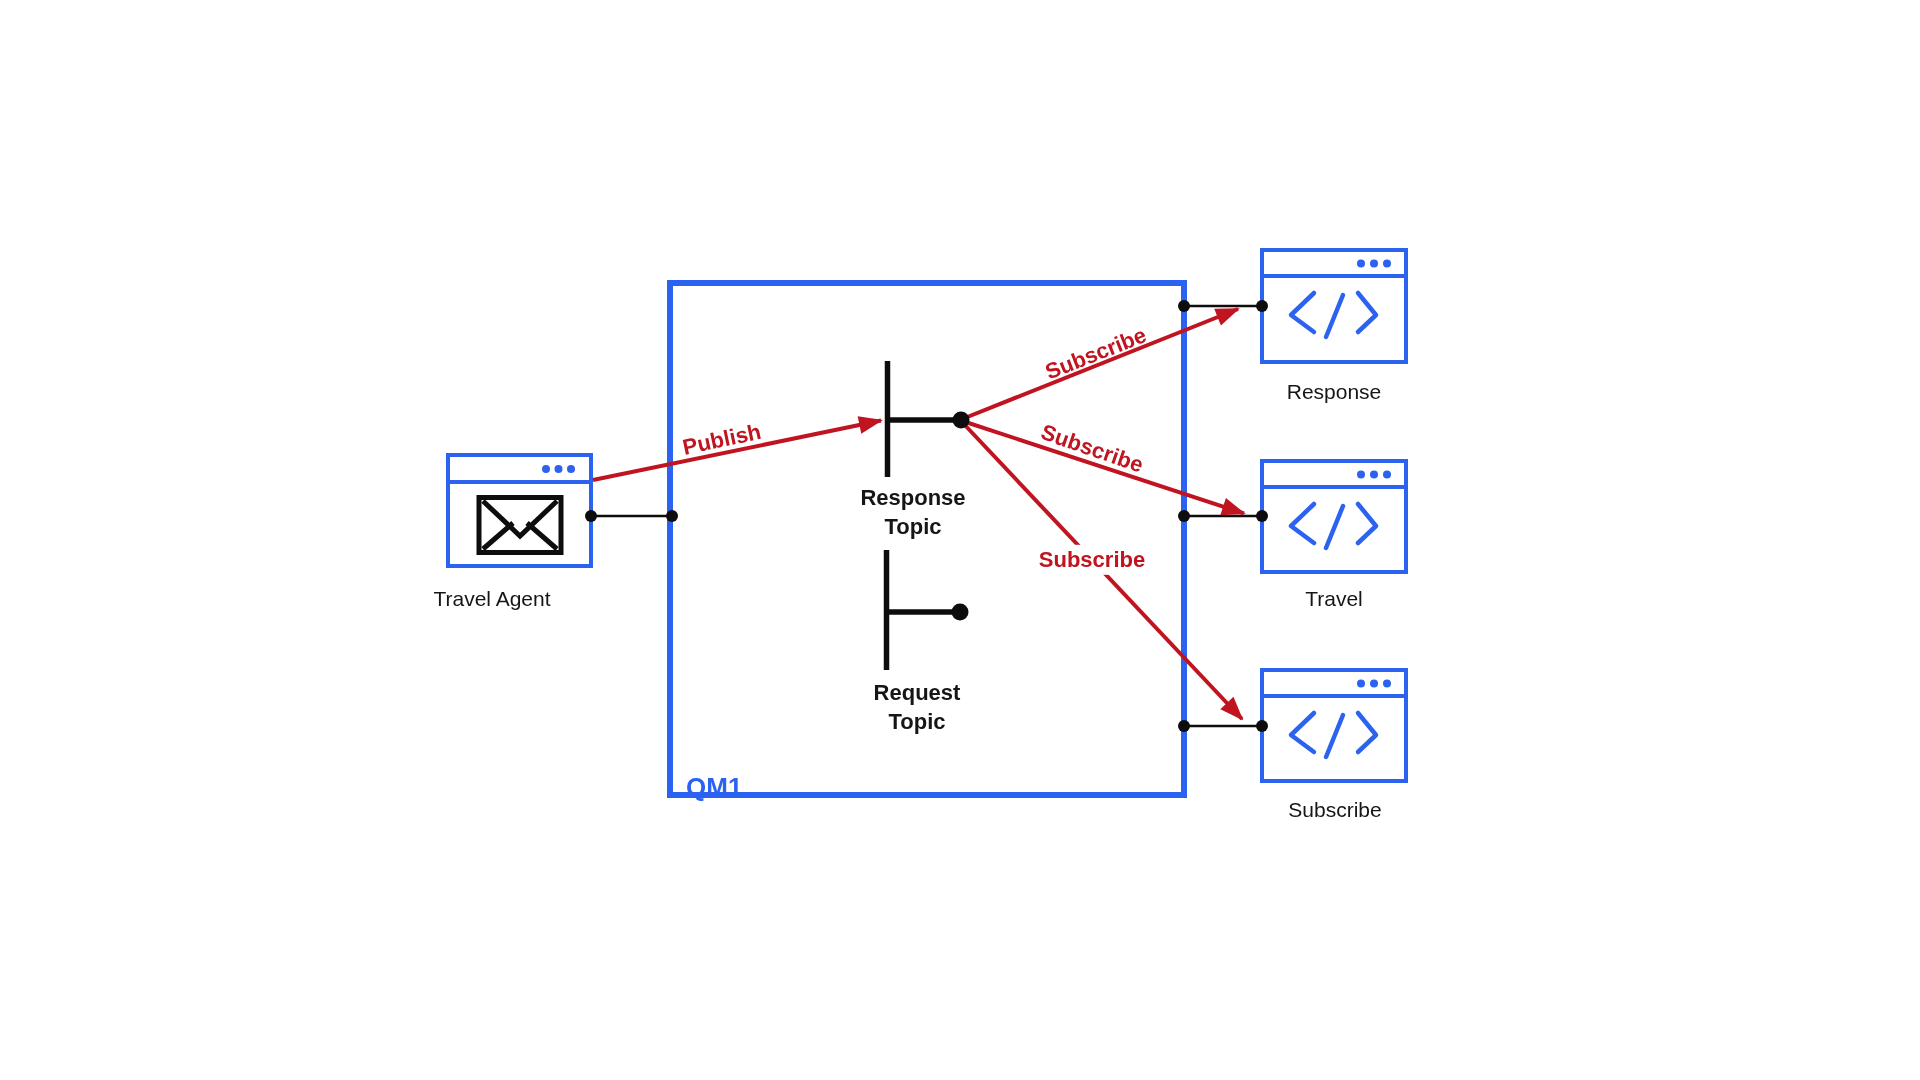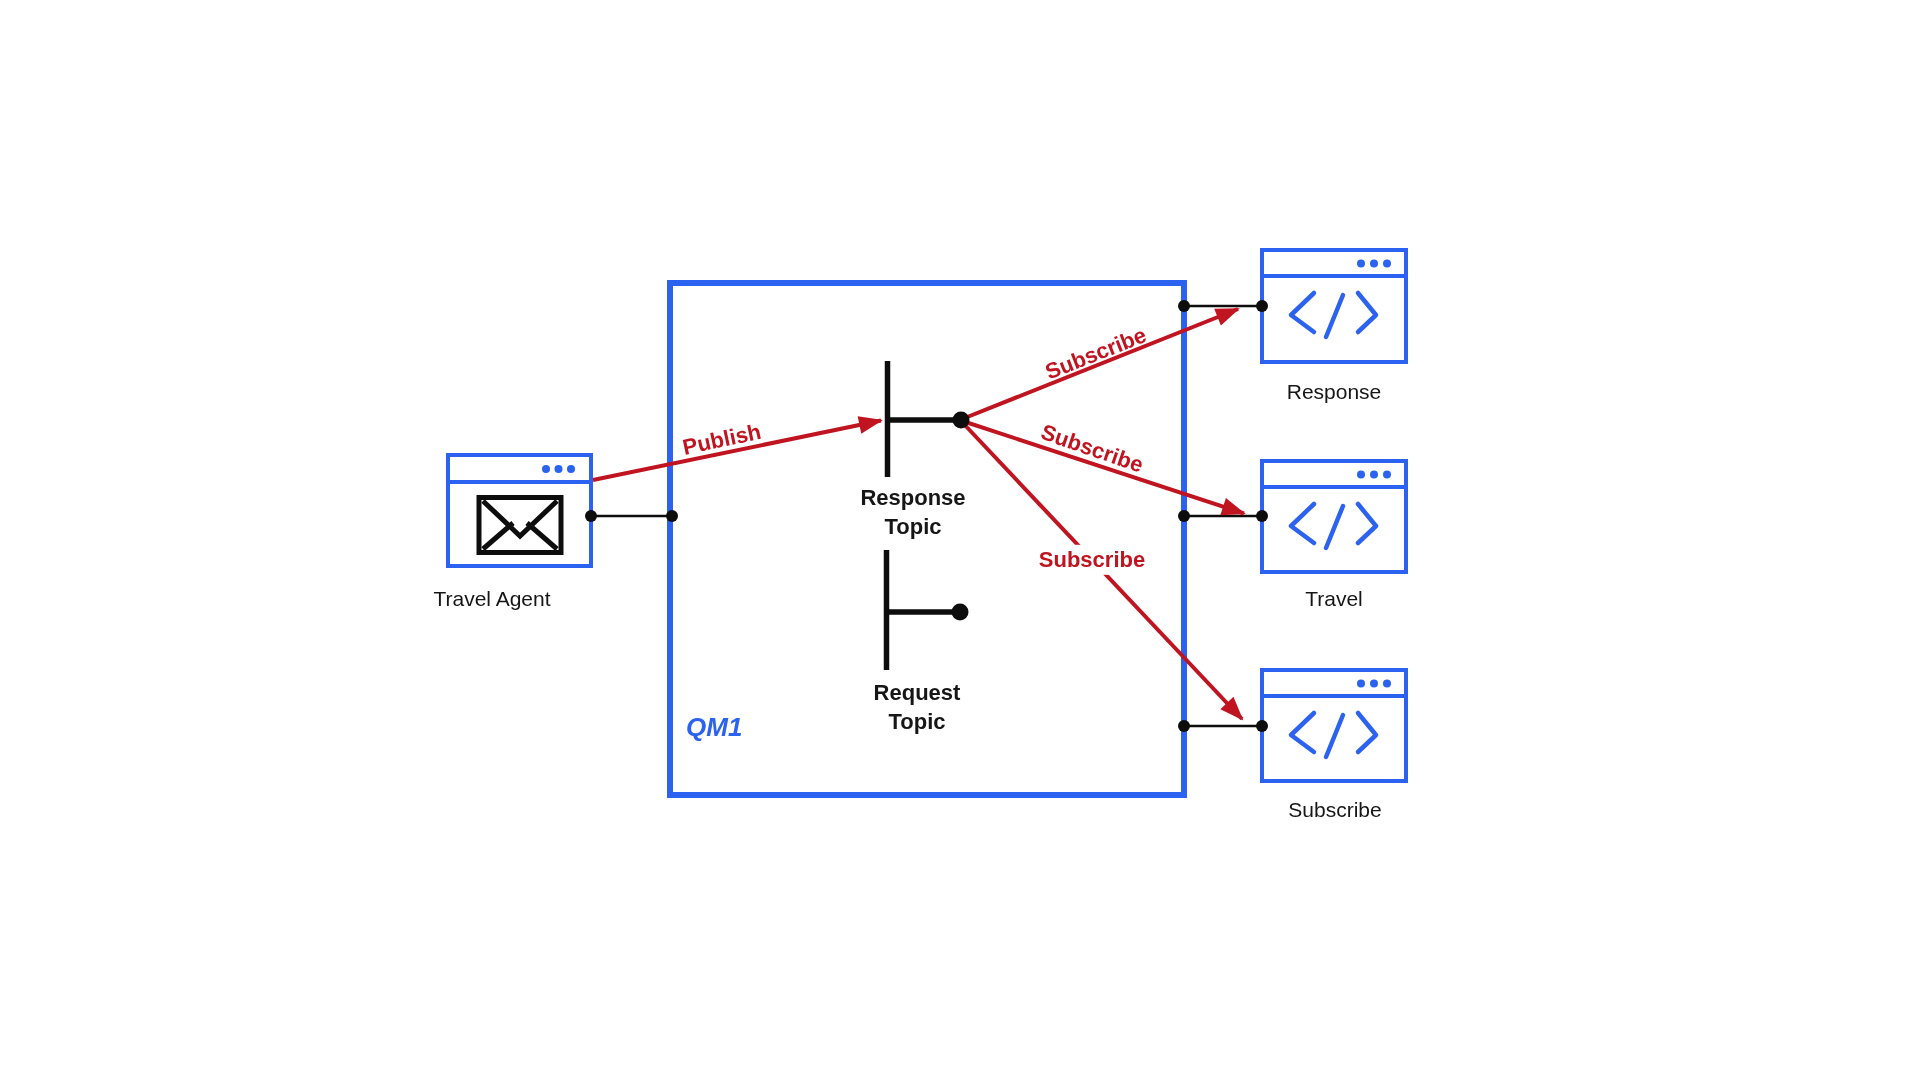--- a/index.html
+++ b/index.html
@@ -189,21 +189,21 @@
   <div class="lbl topic" style="left:913px; top:512px;">
     <div>Response</div>
     <div>Topic</div>
   </div>
 
   <div class="lbl topic" style="left:917px; top:707px;">
     <div>Request</div>
     <div>Topic</div>
   </div>
 
-  <div class="lbl qm" style="left:686px; top:728px;font-style:italic;">QM1</div>
+  <div class="lbl qm" style="left:686px; top:788px;">QM1</div>
 
   <div class="lbl red rot-publish" style="left:722px; top:440px;">Publish</div>
 
   <div class="lbl red rot-sub-up" style="left:1096px; top:354px;">Subscribe</div>
 
   <div class="lbl red rot-sub-down" style="left:1092px; top:449px;">Subscribe</div>
 
   <div class="lbl red bg-white" style="left:1092px; top:560px;">Subscribe</div>
 
 </div>

